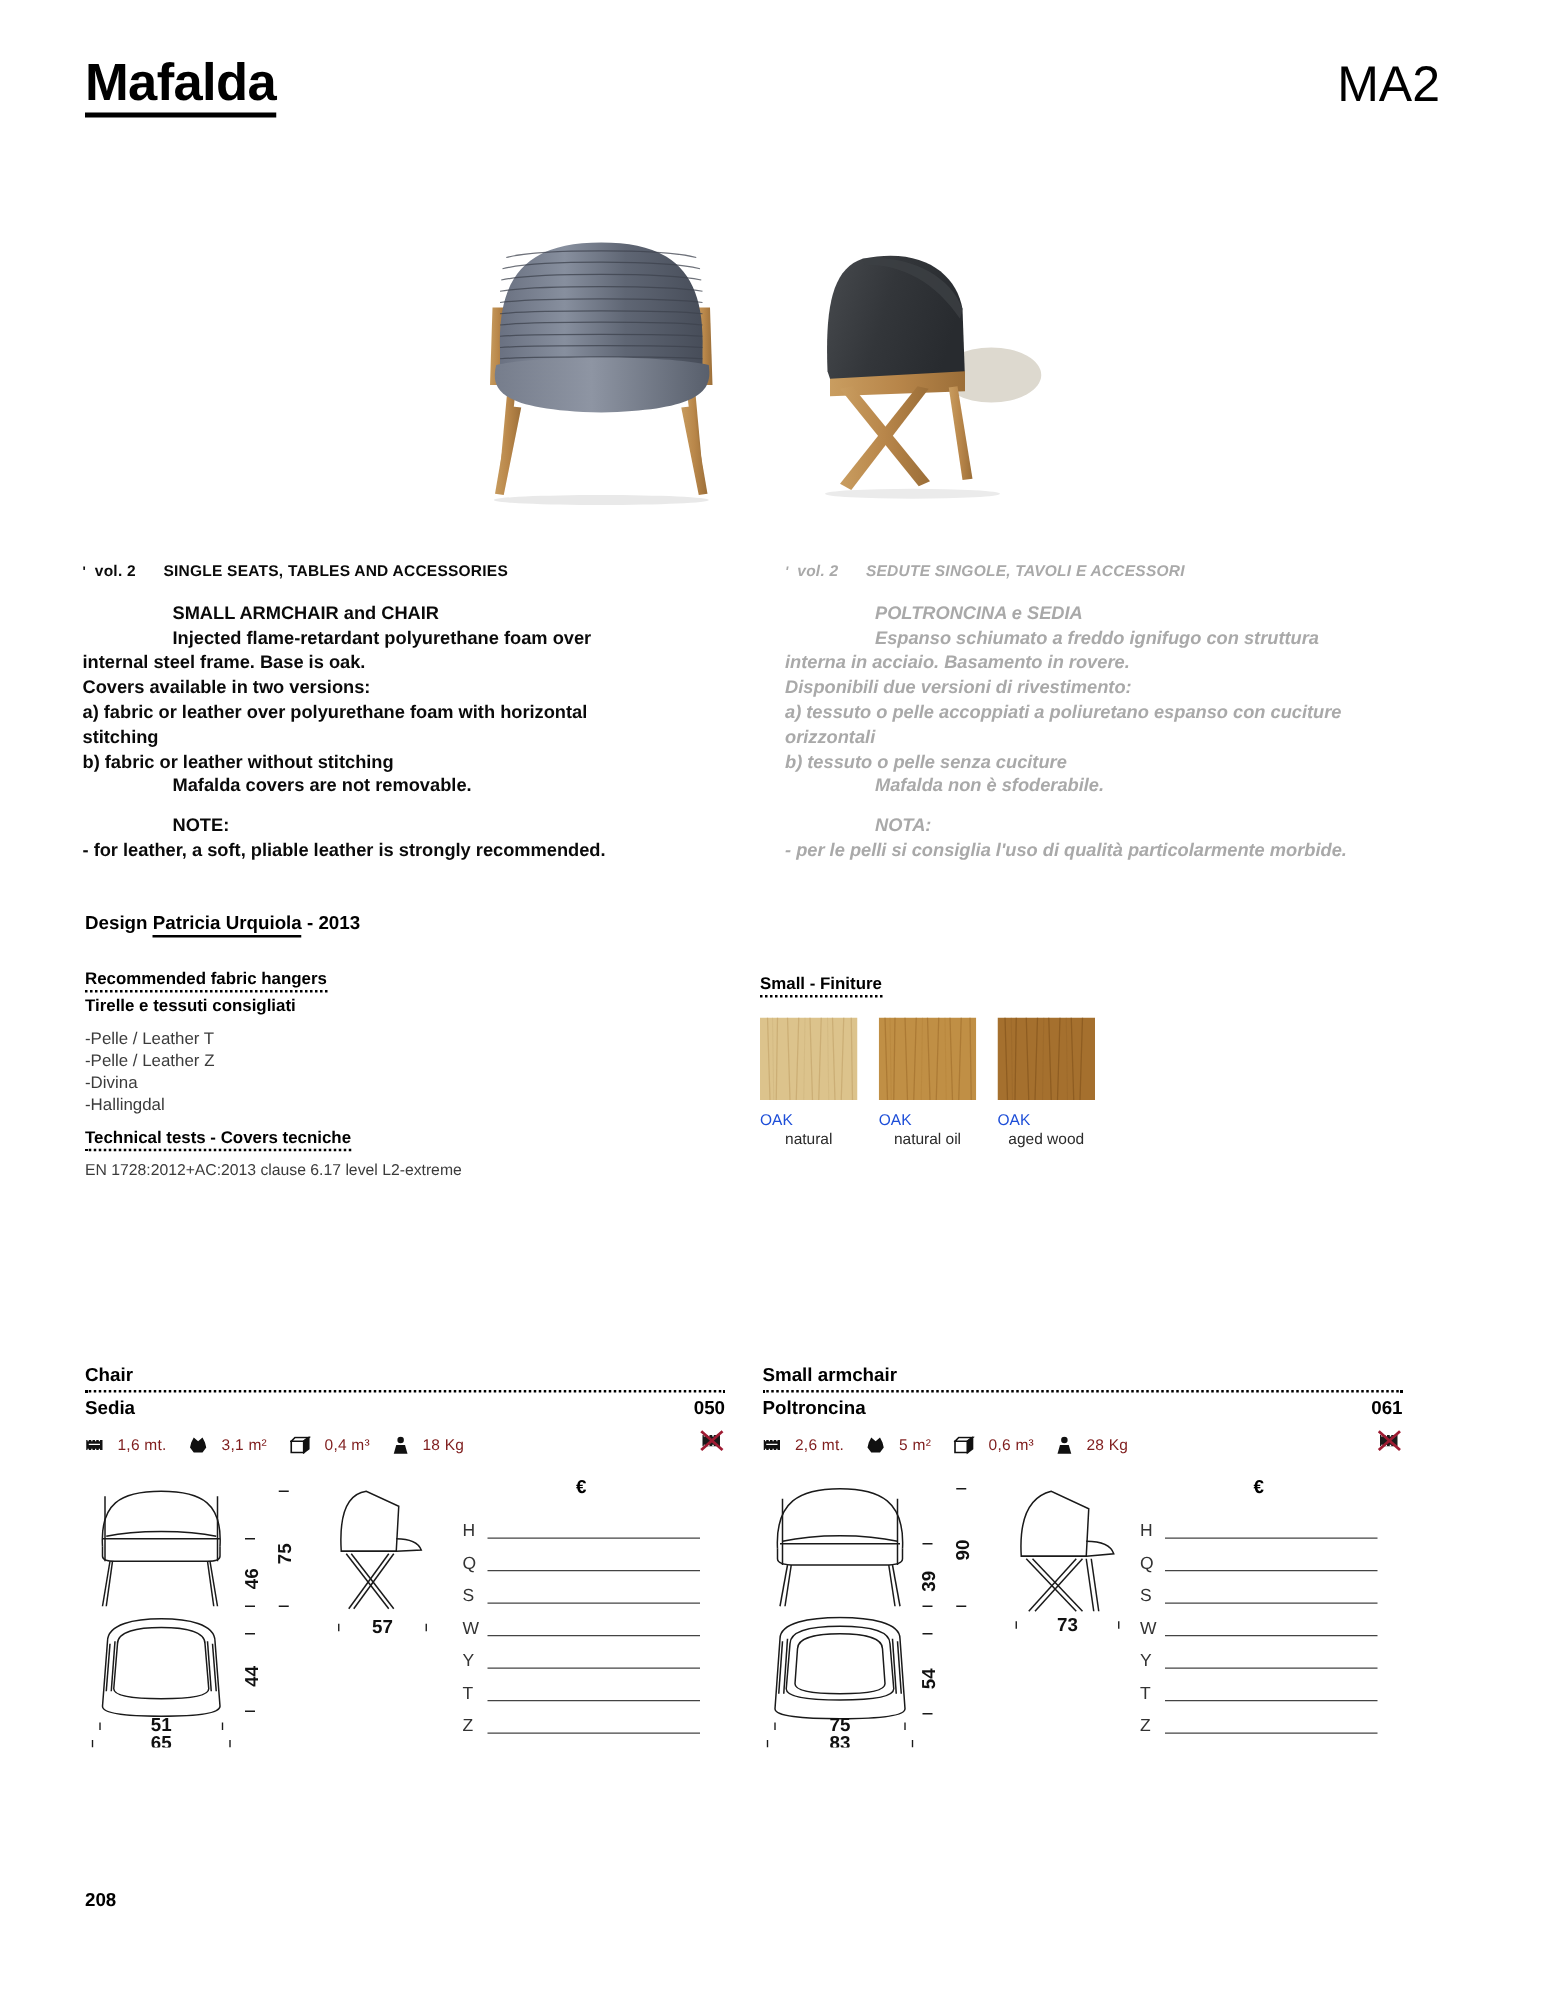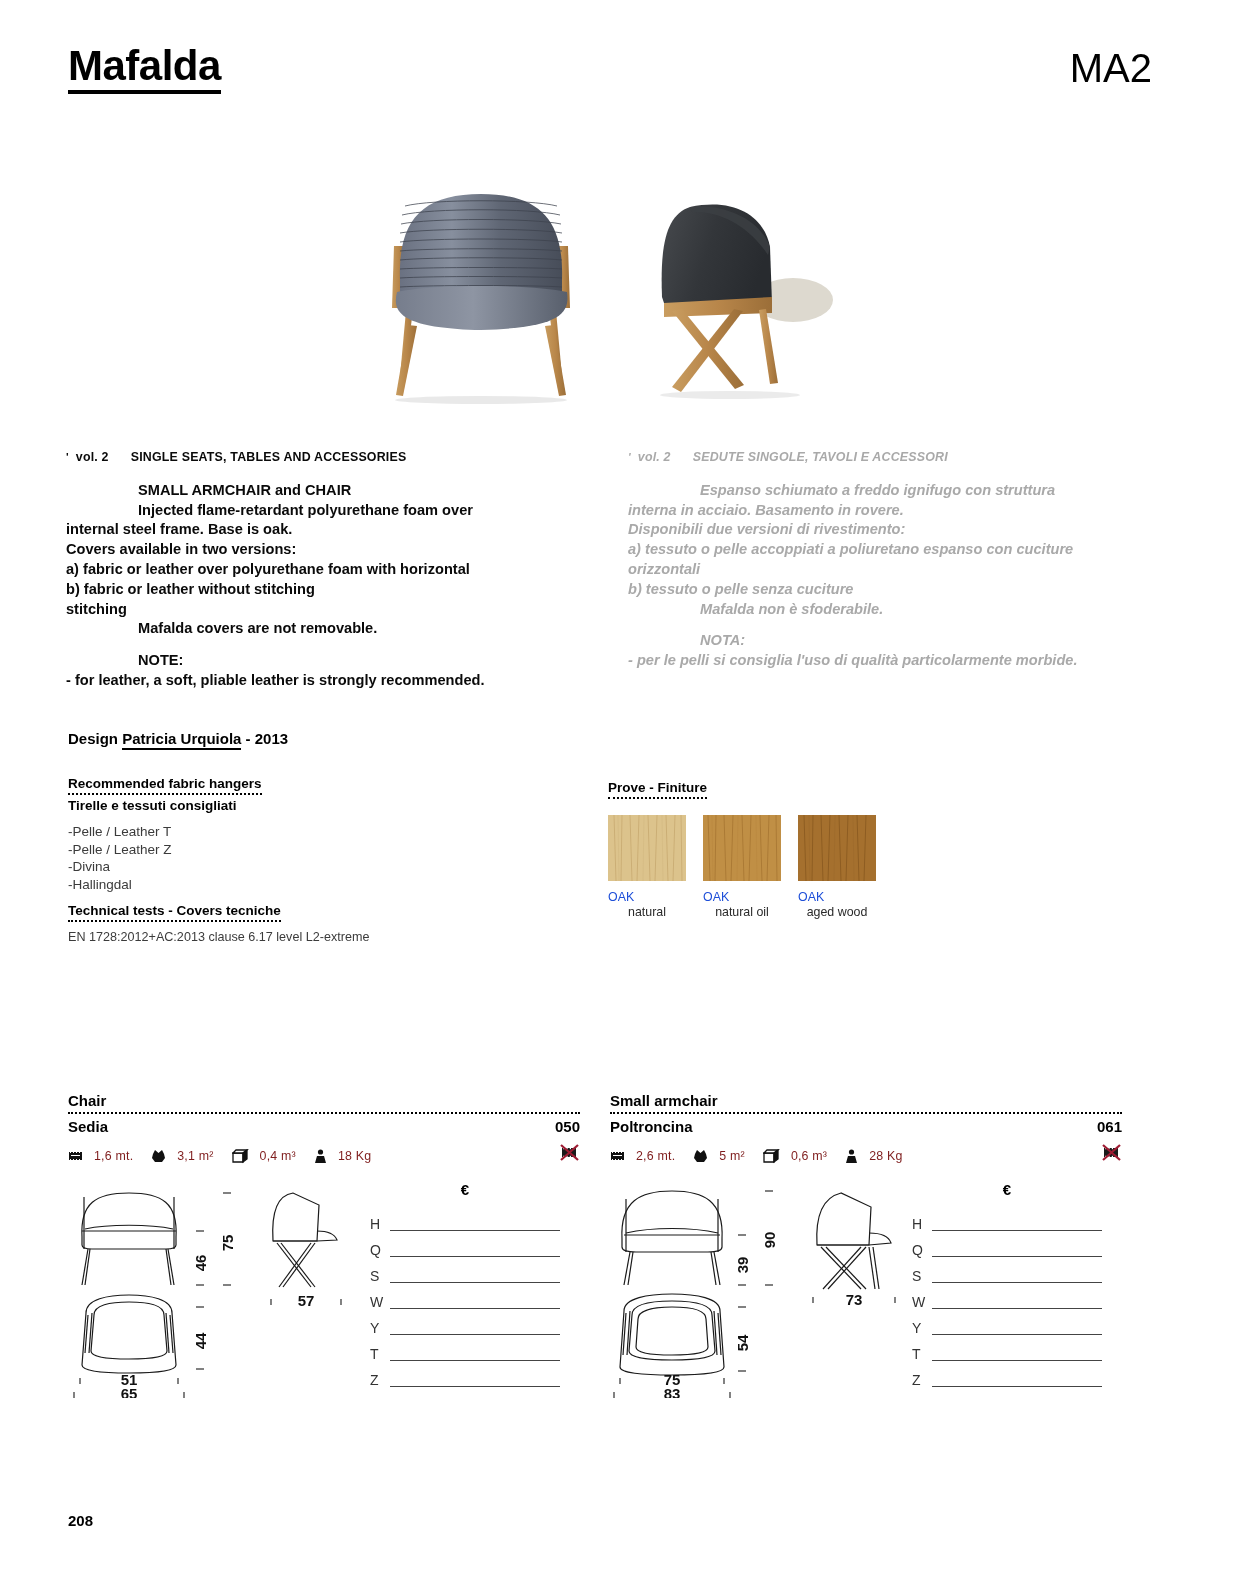--- a/index.html
+++ b/index.html
@@ -186,34 +186,35 @@
     <div class="volline">
       <span class="tick">'</span>
       <span class="vol">vol. 2</span>
       <span>SINGLE SEATS, TABLES AND ACCESSORIES</span>
     </div>
     <div class="indent1">SMALL ARMCHAIR and CHAIR</div>
     <div class="indent1">Injected flame-retardant polyurethane foam over</div>
     <div>internal steel frame. Base is oak.</div>
     <div>Covers available in two versions:</div>
     <div>a) fabric or leather over polyurethane foam with horizontal</div>
+    <div>stitching</div>
     <div>b) fabric or leather without stitching</div>
-    <div>stitching</div>
     <div class="indent2">Mafalda covers are not removable.</div>
     <div class="gap-sm"></div>
     <div class="indent2">NOTE:</div>
     <div>- for leather, a soft, pliable leather is strongly recommended.</div>
   </div>
 
   <div class="desc desc-it">
     <div class="volline">
       <span class="tick">'</span>
       <span class="vol">vol. 2</span>
       <span>SEDUTE SINGOLE, TAVOLI E ACCESSORI</span>
     </div>
+    <div class="indent1">POLTRONCINA e SEDIA</div>
     <div class="indent1">Espanso schiumato a freddo ignifugo con struttura</div>
     <div>interna in acciaio. Basamento in rovere.</div>
     <div>Disponibili due versioni di rivestimento:</div>
     <div>a) tessuto o pelle accoppiati a poliuretano espanso con cuciture</div>
     <div>orizzontali</div>
     <div>b) tessuto o pelle senza cuciture</div>
     <div class="indent2">Mafalda non è sfoderabile.</div>
     <div class="gap-sm"></div>
     <div class="indent2">NOTA:</div>
     <div>- per le pelli si consiglia l'uso di qualità particolarmente morbide.</div>
@@ -235,21 +236,21 @@
       <div>-Hallingdal</div>
     </div>
   </div>
 
   <div class="tech">
     <div class="tech-title">Technical tests - Covers tecniche</div>
     <div class="tech-body">EN 1728:2012+AC:2013 clause 6.17 level L2-extreme</div>
   </div>
 
   <div class="finish">
-    <div class="f-title">Prove - Finiture</div>
+    <div class="f-title">Small - Finiture</div>
     <div class="swatches">
 
       <div class="sw">
         <div class="sw-chip">
           <svg viewBox="0 0 78 66" width="78" height="66">
             <rect width="78" height="66" fill="#dcc38c"></rect>
             <g stroke="#c9ab72" stroke-width="1" opacity="0.85">
               <line x1="6" y1="0" x2="8" y2="66"></line>
                 <line x1="14" y1="0" x2="13" y2="66"></line>
               <line x1="22" y1="0" x2="24" y2="66"></line>

